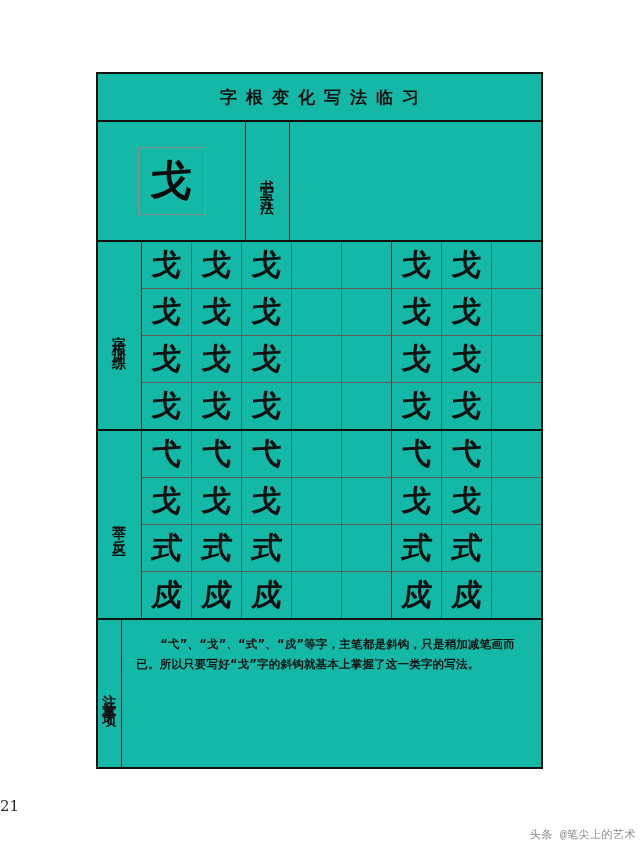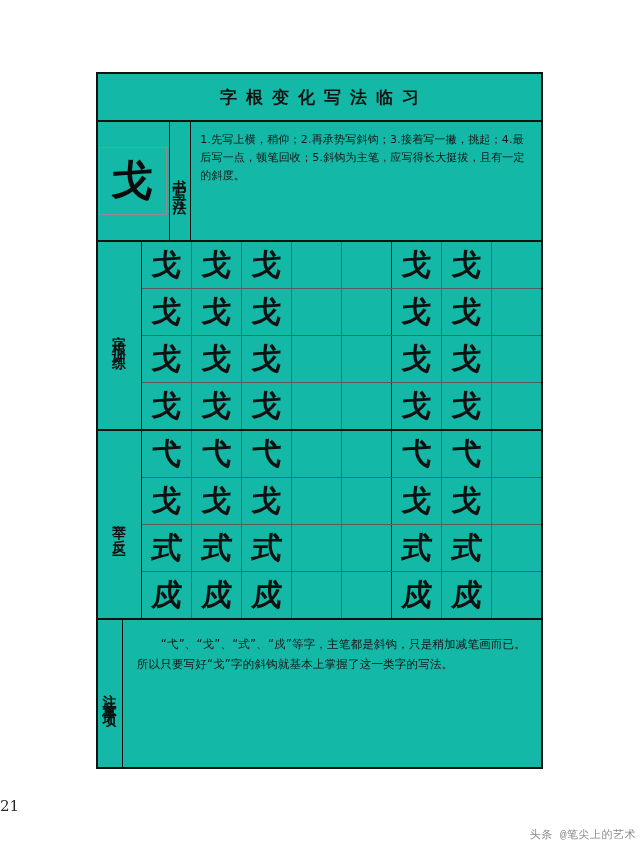--- a/index.html
+++ b/index.html
@@ -160,20 +160,21 @@
     flex: 1 1 auto;
   }
   .notes-section .vlabel-cell {
     width: 44px;
     border-right: 1.6px solid #111;
   }
   .notes-body {
     flex: 1 1 auto;
     padding: 14px 14px 0 14px;
     box-sizing: border-box;
+    font-weight: bold;
   }
   .notes-text {
     font-family: "DejaVu Sans", sans-serif;
     font-size: 11.5px;
     line-height: 1.75;
     color: #141414;
     text-indent: 24px;
     margin: 0;
     letter-spacing: 0.2px;
   }
@@ -213,23 +214,20 @@
 
   <div class="method-row">
     <div class="model-cell">
       <div class="model-box">
         <span class="model-char">戈</span>
       </div>
     </div>
     <div class="vlabel-cell">
       <span class="vlabel">书写方法</span>
     </div>
-    <div class="method-text-cell">
-      <p class="method-text">1.先写上横，稍仰；2.再承势写斜钩；3.接着写一撇，挑起；4.最后写一点，顿笔回收；5.斜钩为主笔，应写得长大挺拔，且有一定的斜度。</p>
-    </div>
   </div>
 
   <div class="practice-section">
     <div class="vlabel-cell">
       <span class="vlabel">字根训练</span>
     </div>
     <div class="grid-wrap">
         <div class="grid-row">
           <div class="grid-cell">
             <span class="cell-char">戈</span>

